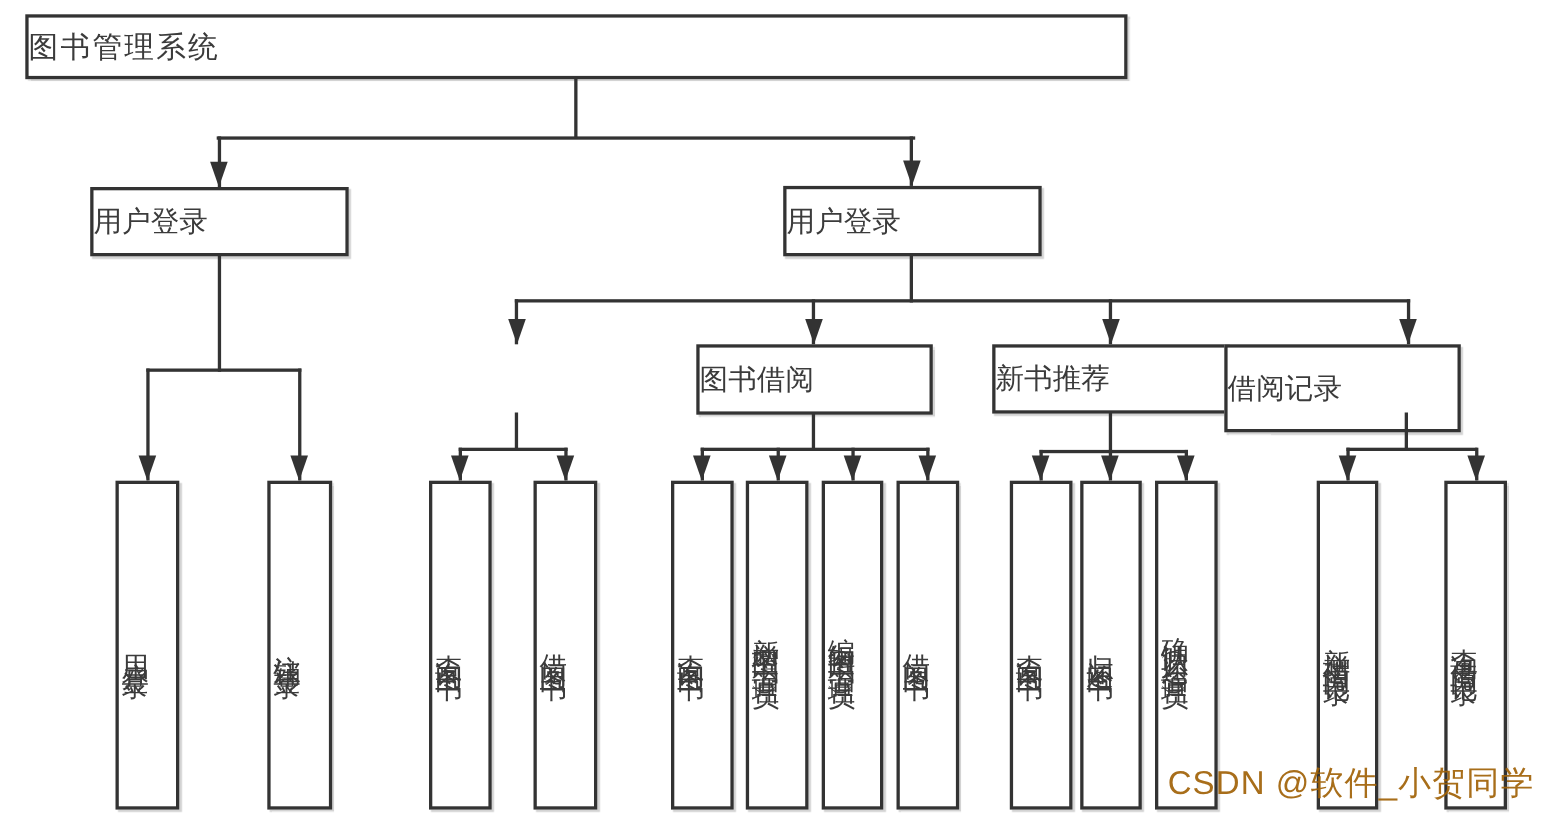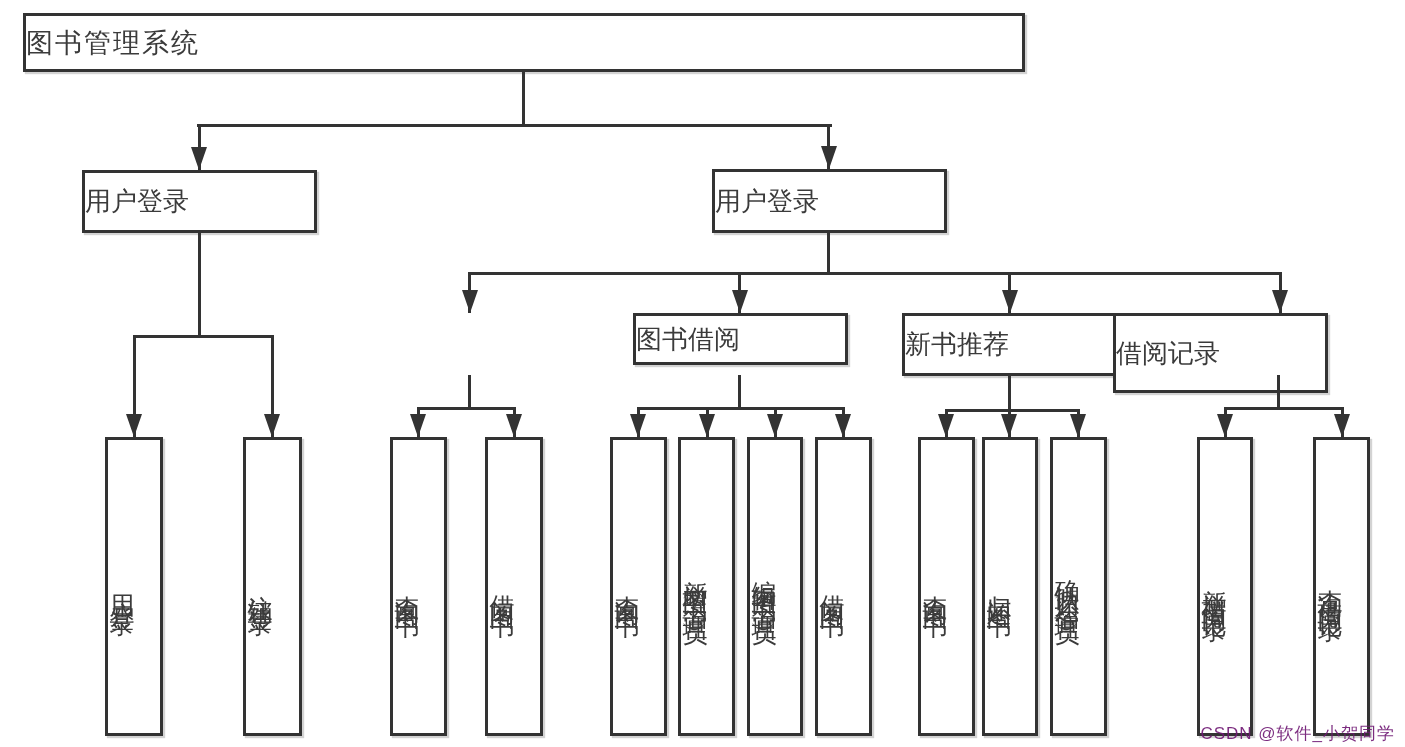--- a/index.html
+++ b/index.html
@@ -22,21 +22,21 @@
   }
   
   .vl{position:absolute;width:3px;background:#333333;}
   .hl{position:absolute;height:3px;background:#333333;}
   .arr{
     position:absolute;width:0;height:0;
     border-left:8px solid transparent;border-right:8px solid transparent;
     border-top:23px solid #333333;z-index:3;
   }
   .watermark{
-    position:absolute;right:10px;bottom:2px;font-size:17px;color:#701a75;
+    position:absolute;right:10px;bottom:14px;font-size:30px;color:#a16207;
     letter-spacing:1px;z-index:9;opacity:.92;
   }
 </style>
 </head>
 <body>
 
 <div class="canvas">
 
   <div class="node root" style="left:23px;top:13px;width:1002px;height:59px;">
     <span>图书管理系统</span>
@@ -44,21 +44,21 @@
 
   <div class="node hnode" style="left:82px;top:170px;width:235px;height:63px;">
     <span>用户登录</span>
   </div>
 
   <div class="node hnode" style="left:712px;top:169px;width:235px;height:64px;">
     <span>用户登录</span>
   </div>
 
 
-  <div class="node hnode" style="left:633px;top:313px;width:215px;height:52px;">
+  <div class="node hnode" style="left:633px;top:313px;width:215px;height:64px;">
     <span>图书借阅</span>
   </div>
 
   <div class="node hnode" style="left:902px;top:313px;width:216px;height:63px;">
     <span>新书推荐</span>
   </div>
 
   <div class="node hnode" style="left:1113px;top:313px;width:215px;height:80px;font-family:Liberation Serif, serif;">
     <span>借阅记录</span>
   </div>

